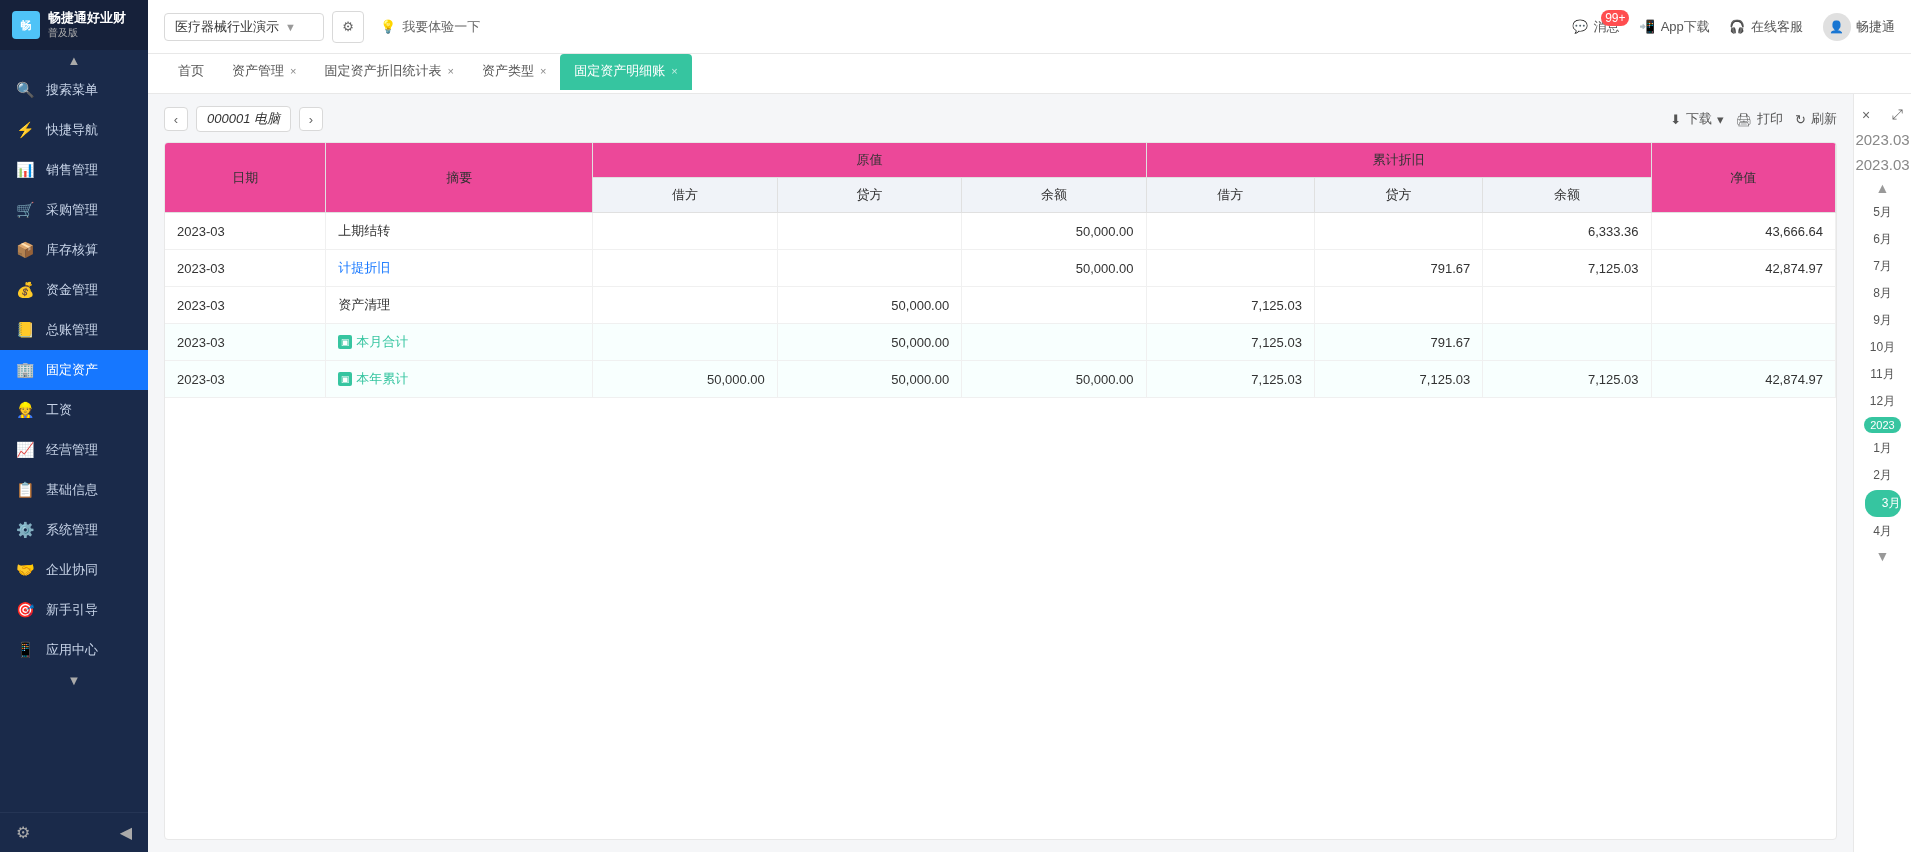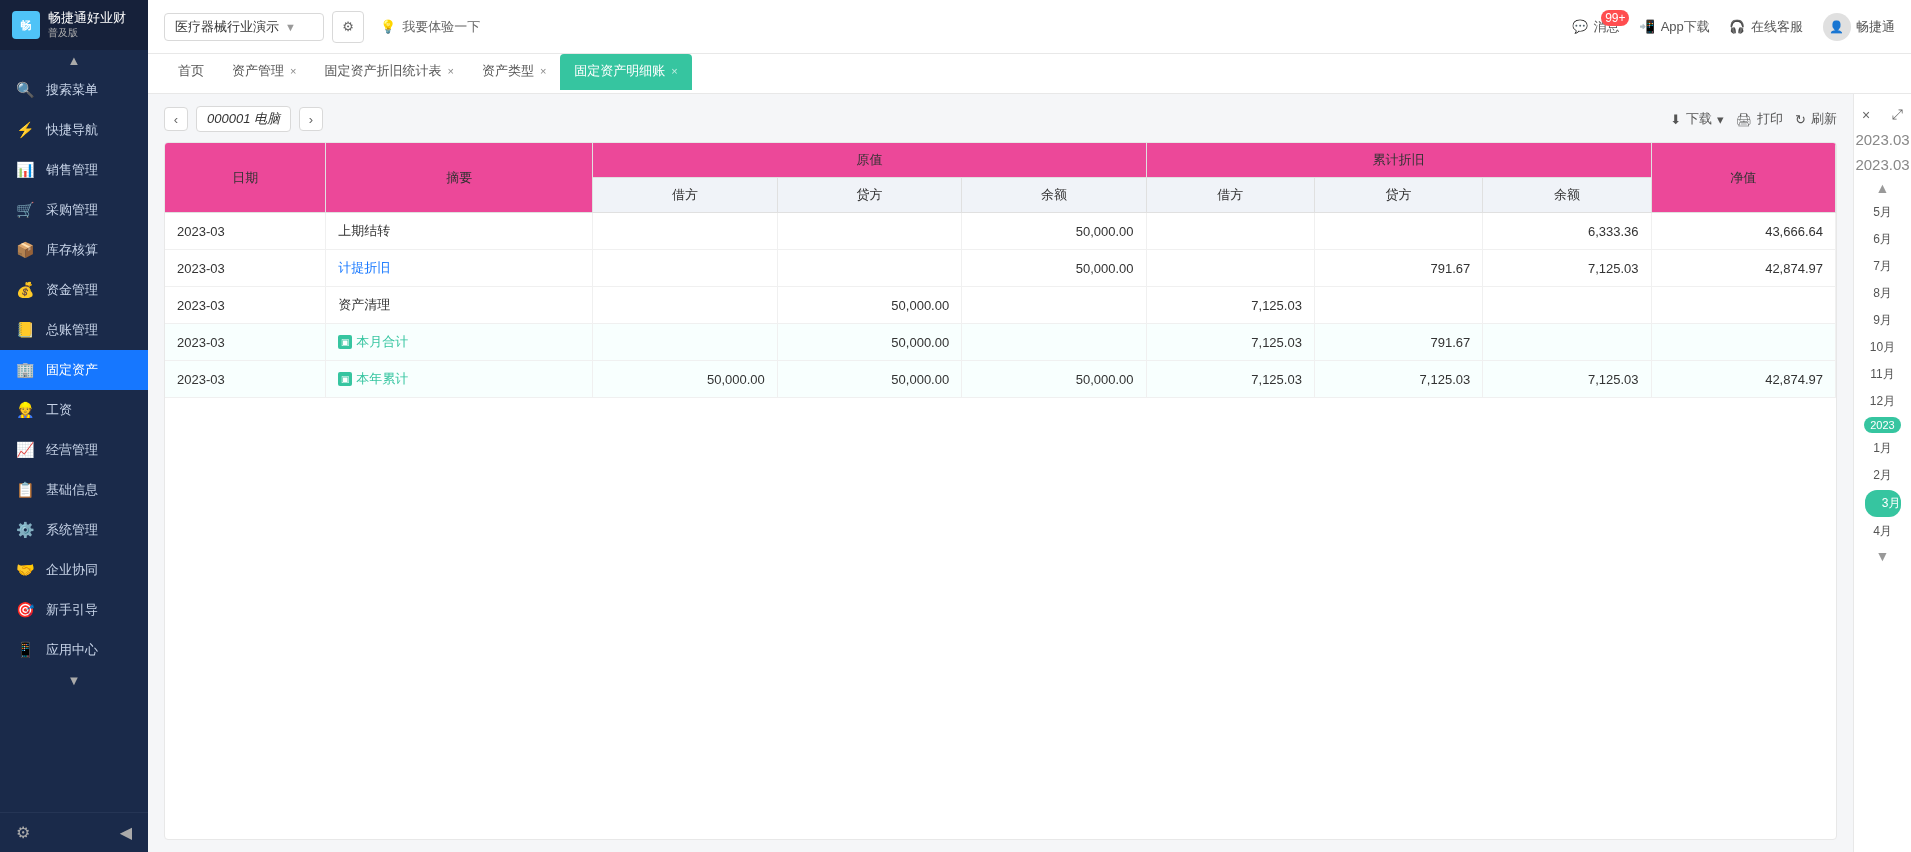--- a/index.html
+++ b/index.html
@@ -22,21 +22,21 @@
       gap: 8px;
       height: 50px;
     }
     .sidebar-logo-icon {
       width: 28px; height: 28px;
       background: #4fc3f7;
       border-radius: 4px;
       display: flex; align-items: center; justify-content: center;
       color: white; font-size: 11px; font-weight: bold;
     }
-    .sidebar-logo-text { color: white; font-size: 13px; font-weight: normal; line-height: 1.2; }
+    .sidebar-logo-text { color: white; font-size: 13px; font-weight: bold; line-height: 1.2; }
     .sidebar-logo-sub { color: #aaa; font-size: 10px; }
     .sidebar-scroll {
       flex: 1;
       overflow-y: auto;
       overflow-x: hidden;
     }
     .sidebar-scroll::-webkit-scrollbar { width: 4px; }
     .sidebar-scroll::-webkit-scrollbar-thumb { background: #3a4a6a; border-radius: 2px; }
     .sidebar-item {
       display: flex;

